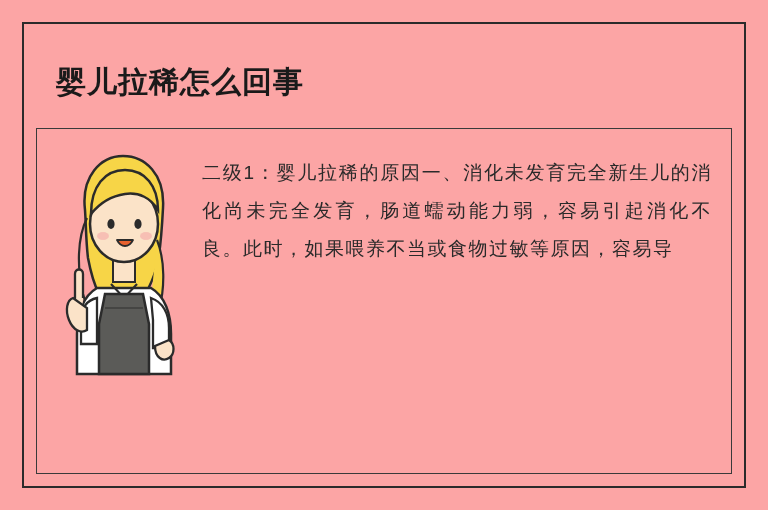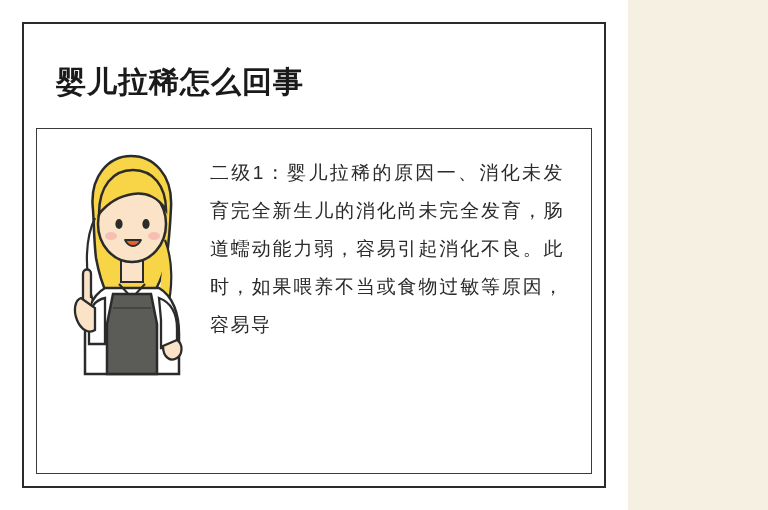--- a/index.html
+++ b/index.html
@@ -8,23 +8,23 @@
   }
   body {
     width: 768px;
     height: 510px;
     background: #f5f0e1;
     font-family: "Liberation Sans", sans-serif;
     overflow: hidden;
   }
   .page {
     position: relative;
-    width: 628px;
+    width: 768px;
     height: 510px;
-    background: #ffffff;
+    background: #fca5a5;
     box-sizing: border-box;
     padding: 22px;
     text-decoration: underline;
   }
   .outer-frame {
     position: absolute;
     left: 22px;
     top: 22px;
     right: 22px;
     bottom: 22px;
@@ -53,21 +53,21 @@
   }
   .content {
     position: absolute;
     left: 36px;
     top: 128px;
     right: 36px;
     bottom: 36px;
     display: flex;
     align-items: flex-start;
     box-sizing: border-box;
-    padding: 14px 20px;
+    padding: 14px 12px;
   }
   .illustration {
     width: 150px;
     flex: 0 0 150px;
     padding-top: 6px;
     display: flex;
     justify-content: center;
   }
   .body-text {
     flex: 1;

